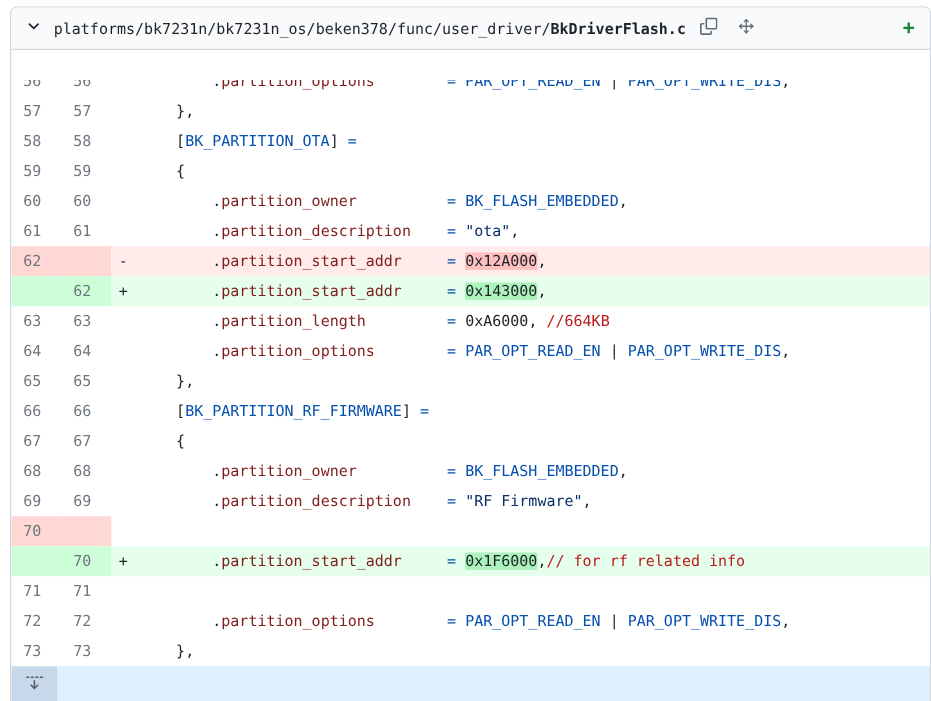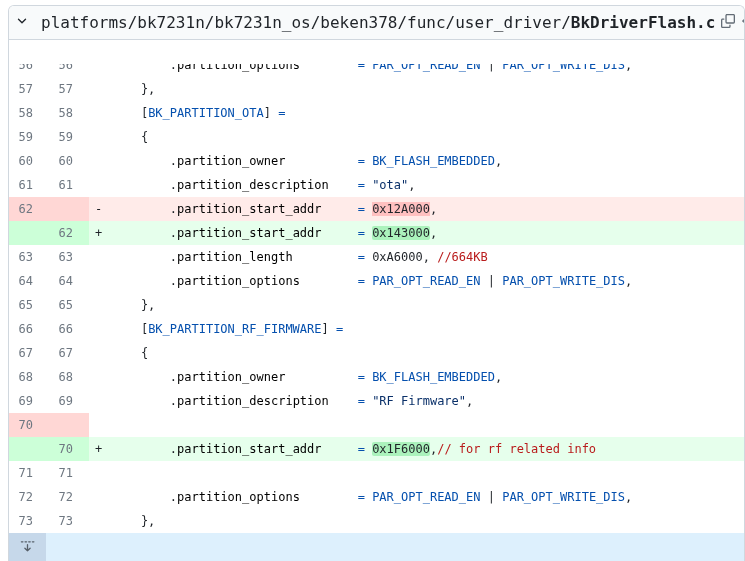--- a/index.html
+++ b/index.html
@@ -30,23 +30,23 @@
     background: #f8fafb;
     border-bottom: 1px solid #d0d7de;
   }
   .toggle-btn {
     width: 24px; height: 24px;
     border: none; background: transparent;
     display: flex; align-items: center; justify-content: center;
     cursor: pointer; border-radius: 6px; padding: 0;
   }
   .file-path {
-    margin-left: 12px;
+    margin-left: 4px;
     font-family: "DejaVu Sans Mono", "Liberation Mono", monospace;
-    font-size: 16px; color: #1f2328;
+    font-size: 12px; color: #1f2328;
     white-space: nowrap;
   }
   .file-path .fname { font-weight: bold; }
   .icon-btn {
     border: none; background: transparent;
     width: 24px; height: 24px; padding: 0;
     margin-left: 6px;
     display: flex; align-items: center; justify-content: center;
     cursor: pointer; border-radius: 6px;
   }
@@ -82,21 +82,21 @@
     overflow: hidden;
   }
   .sign { display: inline-block; width: 17px; }
 
   .row.del .code { background: #ffebe9; }
   .row.del .num  { background: #ffd7d5; }
   .row.add .code { background: #e6ffec; }
   .row.add .num  { background: #ccffd8; }
 
   .tok.pl { color: #1f2328; }
-  .tok.pr { color: #000000; }
+  .tok.pr { color: #7f1d1d; }
   .tok.op { color: #0550ae; }
   .tok.cn { color: #0550ae; }
   .tok.st { color: #0a3069; }
   .tok.cm { color: #b91c1c; }
   .tok.wd { background: #ffc0c0; border-radius: 0; }
   .tok.wa { background: #abf2bc; border-radius: 2px; }
 
   
   .expand-row { display: flex; height: 30px; }
   .expand-btn {

